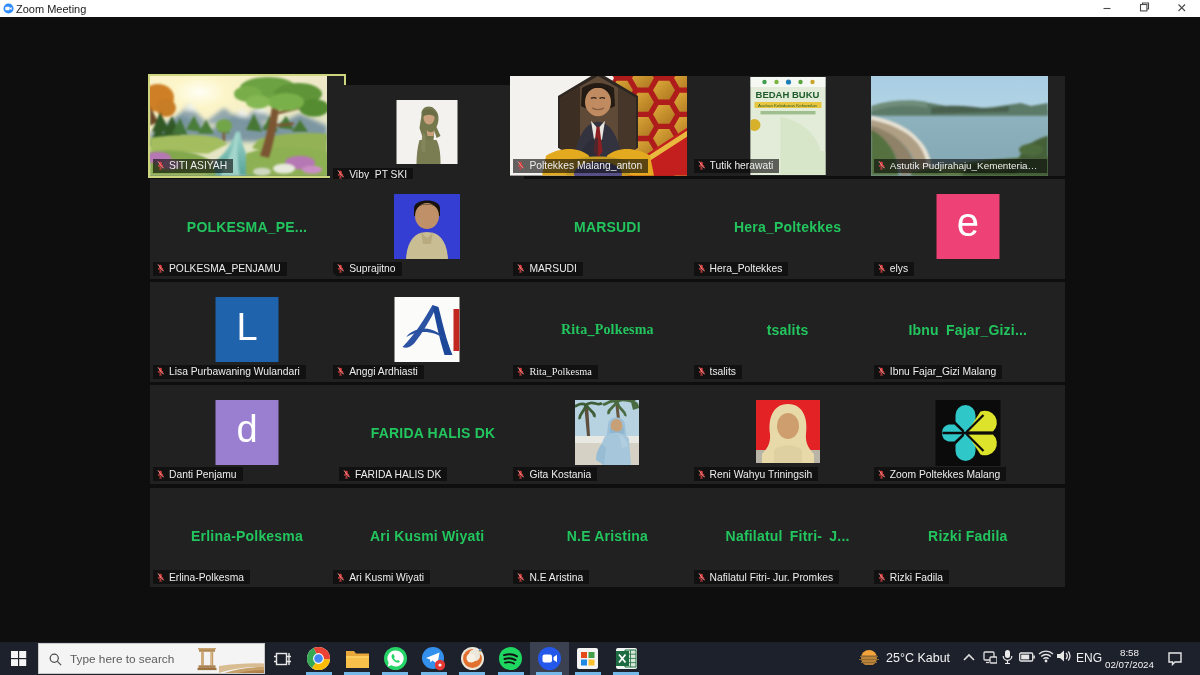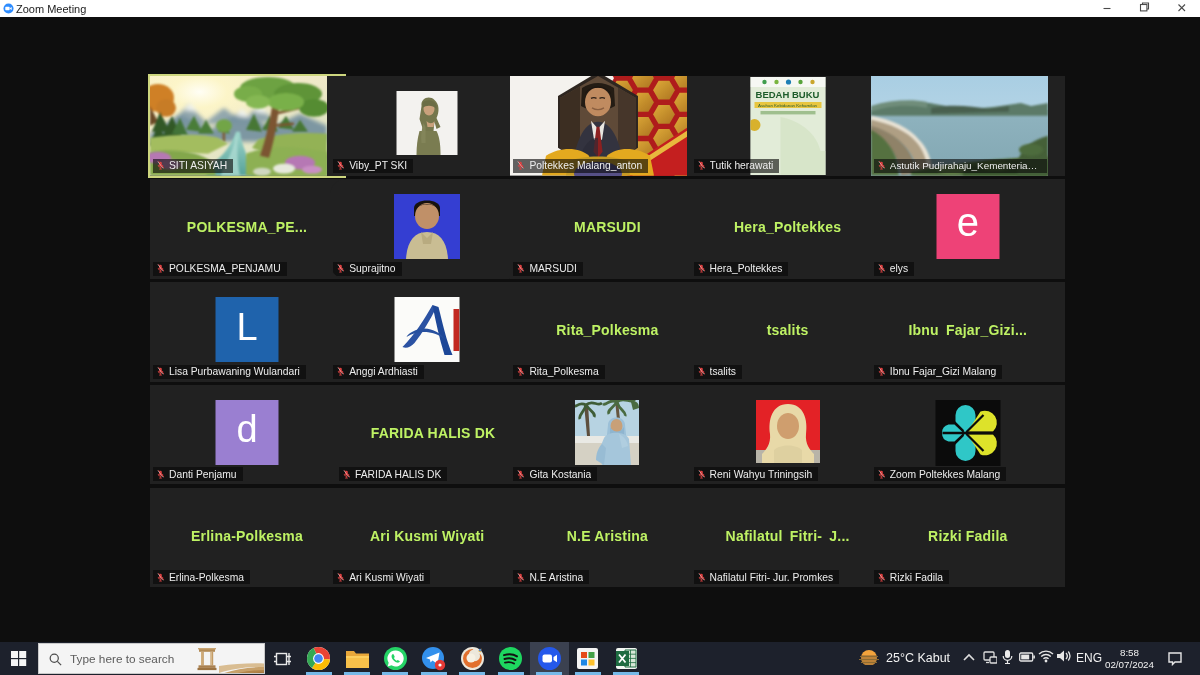--- a/index.html
+++ b/index.html
@@ -1,21 +1,21 @@
 <!DOCTYPE html>
 <html><head><meta charset="utf-8">
 <style>
 *{margin:0;padding:0;box-sizing:border-box;}
 html,body{width:1200px;height:675px;overflow:hidden;background:#0e0e0e;font-family:"Liberation Sans",sans-serif;}
 .titlebar{position:absolute;left:0;top:0;width:1200px;height:17px;background:#fff;}
 .titlebar .tt{position:absolute;left:16px;top:2.5px;font-size:11px;color:#1b1b1b;}
 .stage{position:absolute;left:0;top:17px;width:1200px;height:625px;background:#0e0e0e;}
 .tile{position:absolute;width:194px;height:99.6px;background:#212121;overflow:hidden;}
 .tile.active{outline:2.4px solid #cdd67e;outline-offset:0px;}
-.cname{position:absolute;left:0;right:0;top:0;bottom:3px;display:flex;align-items:center;justify-content:center;color:#bef264;font-weight:bold;font-size:14px;letter-spacing:.2px;white-space:nowrap;}
+.cname{position:absolute;left:0;right:0;top:0;bottom:3px;display:flex;align-items:center;justify-content:center;color:#22c55e;font-weight:bold;font-size:14px;letter-spacing:.2px;white-space:nowrap;}
 .lbl{position:absolute;left:3px;bottom:3px;height:14px;background:rgba(8,8,8,.62);display:flex;align-items:center;padding:0 6px 0 3px;color:#ededed;font-size:10.3px;white-space:nowrap;max-width:173px;}
 .lbl .mic{margin-right:4px;flex:0 0 auto;}
 .lbl .lt{max-width:158px;overflow:hidden;text-overflow:ellipsis;white-space:nowrap;}
 .lbl .small{font-size:9.9px;}
 .avbox{position:absolute;left:50%;top:15px;transform:translateX(-50%);display:flex;align-items:center;justify-content:center;overflow:hidden;}
 .taskbar{position:absolute;left:0;top:642px;width:1200px;height:33px;background:#1d212c;}
 </style></head><body>
 <div class="titlebar">
  <svg style="position:absolute;left:2.5px;top:3px" width="11" height="11" viewBox="0 0 24 24">
       <circle cx="12" cy="12" r="11" fill="#2d8cff"></circle>
@@ -100,21 +100,21 @@
 </g>
 </svg><div class="lbl">
         <svg class="mic" width="9" height="11" viewBox="0 0 24 26">
           <path fill="#e04343" d="M12 3a3.4 3.4 0 0 1 3.4 3.4v6.2a3.4 3.4 0 0 1-6.8 0V6.4A3.4 3.4 0 0 1 12 3z"></path>
           <path fill="none" stroke="#e04343" stroke-width="2.2" d="M5.8 11.5a6.2 6.2 0 0 0 12.4 0M12 17.7v4M8.3 22.5h7.4"></path>
           <path stroke="#fff" stroke-width="1.6" d="M5.2 2.4 L19.6 20.4" fill="none"></path>
           <path stroke="#d63636" stroke-width="2.4" d="M6.6 1.6 L21 19.6" fill="none"></path>
         </svg>
         <span class="lt">SITI ASIYAH</span>
       </div></div>
-<div class="tile" style="left:330.2px;top:59px;padding-left:16px;">
+<div class="tile" style="left:330.2px;top:68px;padding-left:16px;">
       <div class="avbox" style="width:61px;height:64px;background:#f3f2ef;">
 <svg width="61" height="64" viewBox="0 0 61 64">
 <path d="M25 15 C24 7 33 4 38 9 C43 13 43 21 40 27 L44 36 40 38 38 31 37 40 27 40 23 28z" fill="#75774d"></path>
 <ellipse cx="32.5" cy="18" rx="5.5" ry="6.5" fill="#c9a17c"></ellipse>
 <path d="M26 12 C28 8 38 8 40 14 L40 18 C36 14 30 14 26 17z" fill="#6b6d45"></path>
 <path d="M23 40 C21 47 20 55 20 64 L44 64 C44 53 43 46 40 40z" fill="#7a7c51"></path>
 <path d="M27 32 C25 38 24 46 25 52 L29 52 29 36z" fill="#83855a"></path>
 <path d="M30 30 C33 33 36 33 38 30 L37 36 31 36z" fill="#c9a17c"></path>
 </svg>
       </div>
@@ -362,21 +362,21 @@
       <div class="lbl">
         <svg class="mic" width="9" height="11" viewBox="0 0 24 26">
           <path fill="#e04343" d="M12 3a3.4 3.4 0 0 1 3.4 3.4v6.2a3.4 3.4 0 0 1-6.8 0V6.4A3.4 3.4 0 0 1 12 3z"></path>
           <path fill="none" stroke="#e04343" stroke-width="2.2" d="M5.8 11.5a6.2 6.2 0 0 0 12.4 0M12 17.7v4M8.3 22.5h7.4"></path>
           <path stroke="#fff" stroke-width="1.6" d="M5.2 2.4 L19.6 20.4" fill="none"></path>
           <path stroke="#d63636" stroke-width="2.4" d="M6.6 1.6 L21 19.6" fill="none"></path>
         </svg>
         <span class="lt">Anggi Ardhiasti</span>
       </div>
     </div>
-<div class="tile" style="left:510.4px;top:265.0px;">
+<div class="tile" style="left:510.4px;top:265.0px;font-family:Liberation Serif, serif;">
       <div class="cname">Rita_Polkesma</div>
       <div class="lbl">
         <svg class="mic" width="9" height="11" viewBox="0 0 24 26">
           <path fill="#e04343" d="M12 3a3.4 3.4 0 0 1 3.4 3.4v6.2a3.4 3.4 0 0 1-6.8 0V6.4A3.4 3.4 0 0 1 12 3z"></path>
           <path fill="none" stroke="#e04343" stroke-width="2.2" d="M5.8 11.5a6.2 6.2 0 0 0 12.4 0M12 17.7v4M8.3 22.5h7.4"></path>
           <path stroke="#fff" stroke-width="1.6" d="M5.2 2.4 L19.6 20.4" fill="none"></path>
           <path stroke="#d63636" stroke-width="2.4" d="M6.6 1.6 L21 19.6" fill="none"></path>
         </svg>
         <span class="lt">Rita_Polkesma</span>
       </div>

